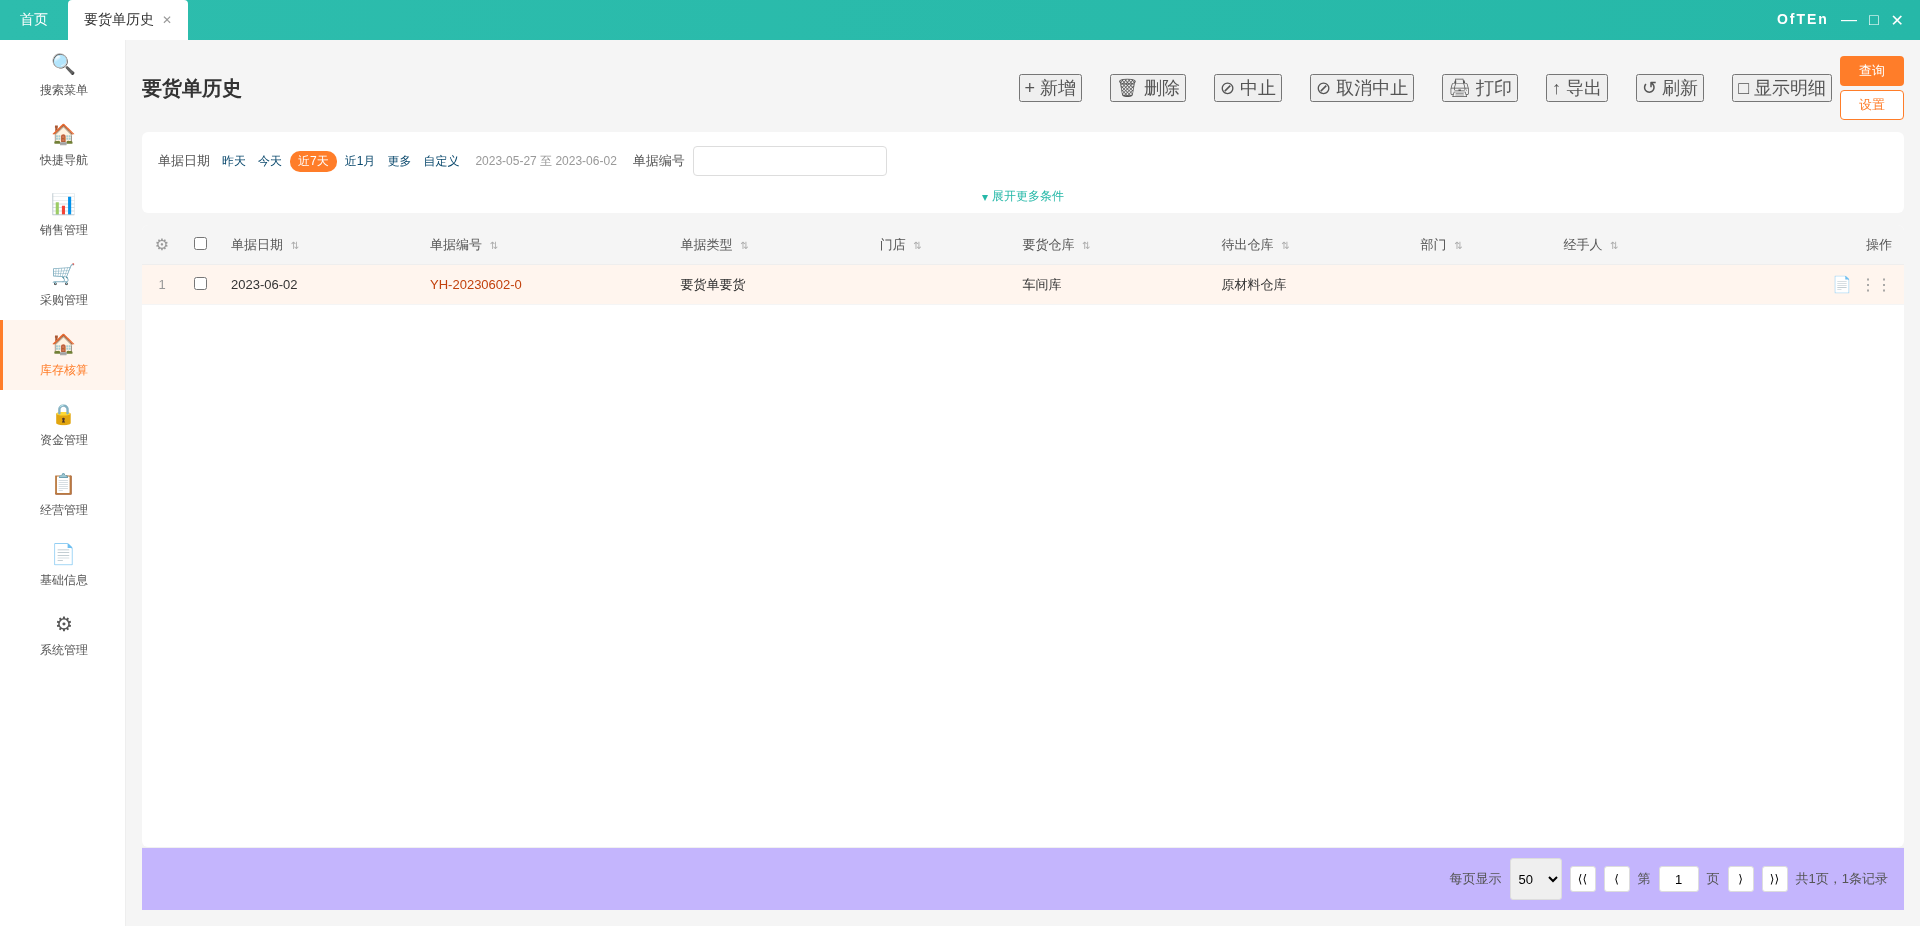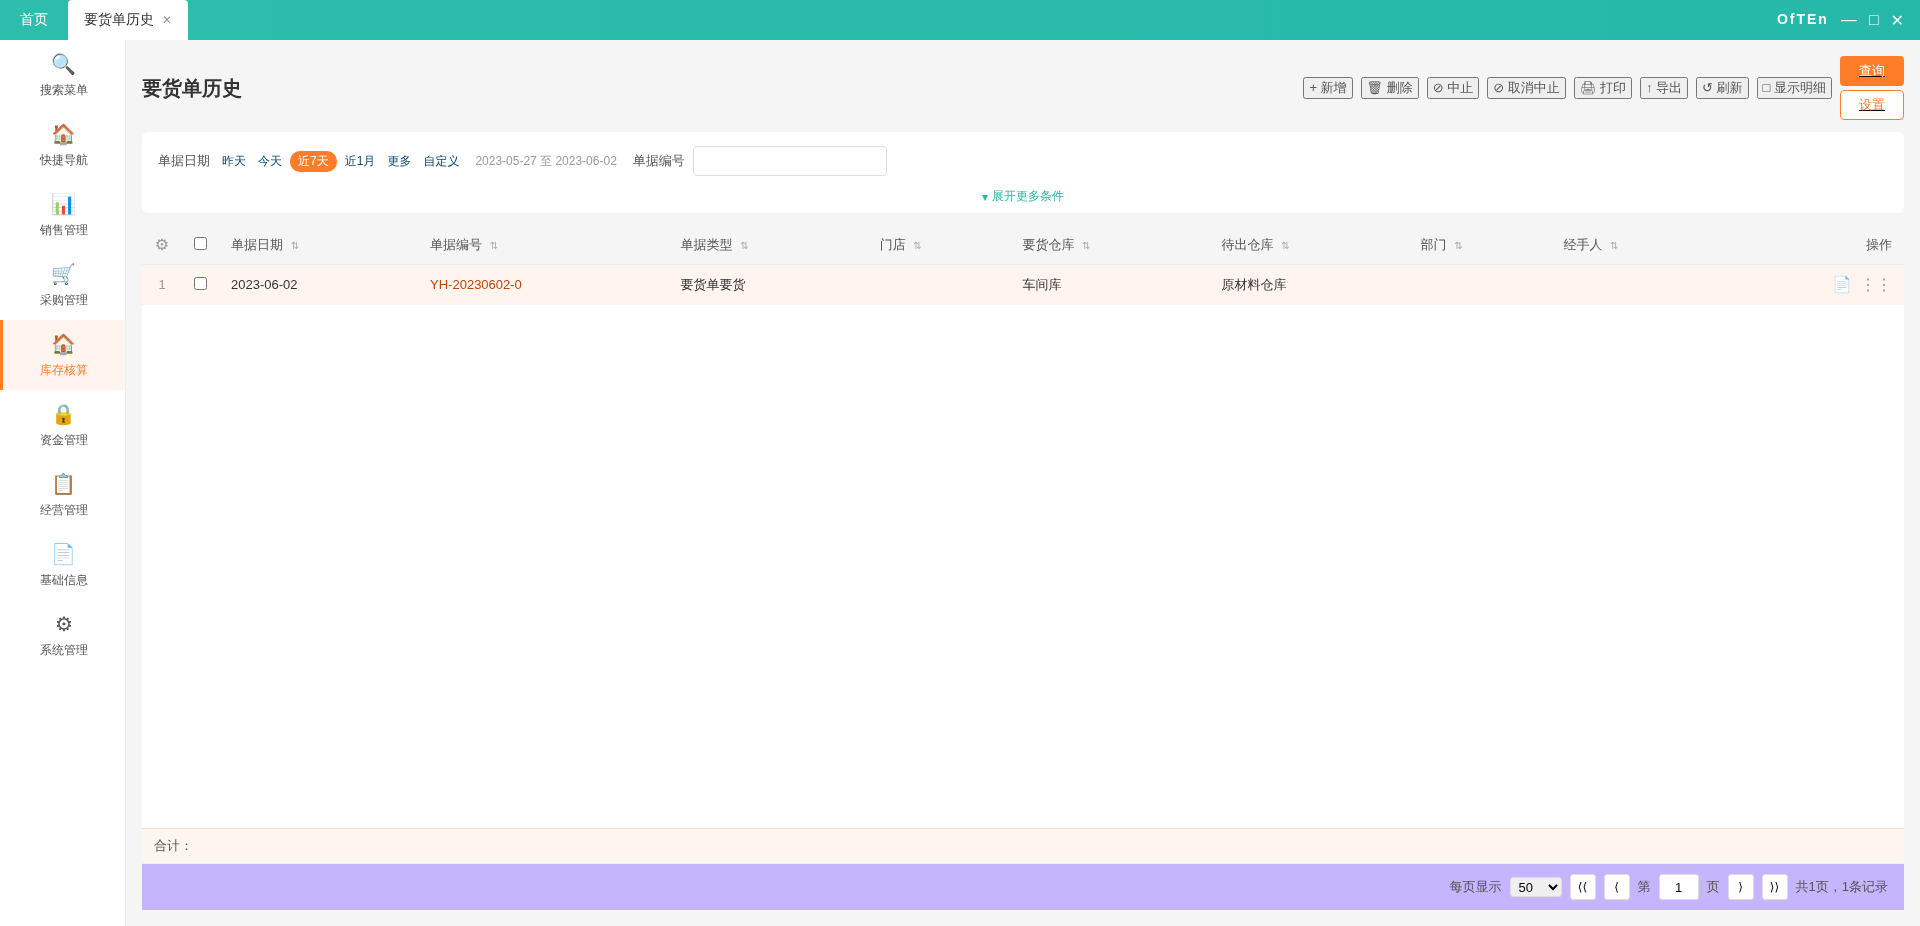--- a/index.html
+++ b/index.html
@@ -124,25 +124,26 @@
     }
     .toolbar {
       display: flex;
       align-items: center;
       gap: 8px;
     }
     .toolbar-btn {
       display: flex;
       align-items: center;
       gap: 4px;
-      font-size: 13px;
+      font-size: 18px;
       color: #555;
       cursor: pointer;
       padding: 0 4px;
       white-space: nowrap;
+      margin-left: 20px;
     }
     .btn-primary {
       background: #ff7d29;
       color: #fff;
       border: none;
       border-radius: 4px;
       padding: 6px 18px;
       font-size: 13px;
       cursor: pointer;
     }
@@ -152,21 +153,20 @@
       border: 1px solid #ff7d29;
       border-radius: 4px;
       padding: 5px 18px;
       font-size: 13px;
       cursor: pointer;
     }
     .btn-query-group {
       display: flex;
       flex-direction: column;
       gap: 4px;
-      text-decoration: underline;
     }
 
     
     .filter-area {
       background: #fff;
       border-radius: 6px;
       padding: 14px 16px 8px;
       margin-bottom: 12px;
       display: flex;
       flex-direction: column;
@@ -350,21 +350,21 @@
       border: 1px solid #ddd;
       border-radius: 3px;
       width: 40px;
       height: 26px;
       text-align: center;
       font-size: 13px;
     }
     .page-size-select {
       border: 1px solid #ddd;
       border-radius: 3px;
-      height: 20px;
+      height: 42px;
       padding: 0 4px;
       font-size: 13px;
     }
 
     .filter-group {
       display: flex;
       align-items: center;
       gap: 8px;
     }
 
@@ -547,23 +547,20 @@
                 <span class="action-icon">📄</span>
                 <span class="action-icon">⋮⋮</span>
               </div>
             </td>
           </tr>
         </tbody>
       </table>
 
       <div style="flex:1;"></div>
 
-      <div class="summary-bar">
-        <span>合计：</span>
-      </div>
     </div>
 
     <div class="pagination">
       <span>每页显示</span>
       <select class="page-size-select">
         <option value="50">50</option>
         <option value="10">10</option>
         <option value="20">20</option>
         <option value="100">100</option>
       </select>

